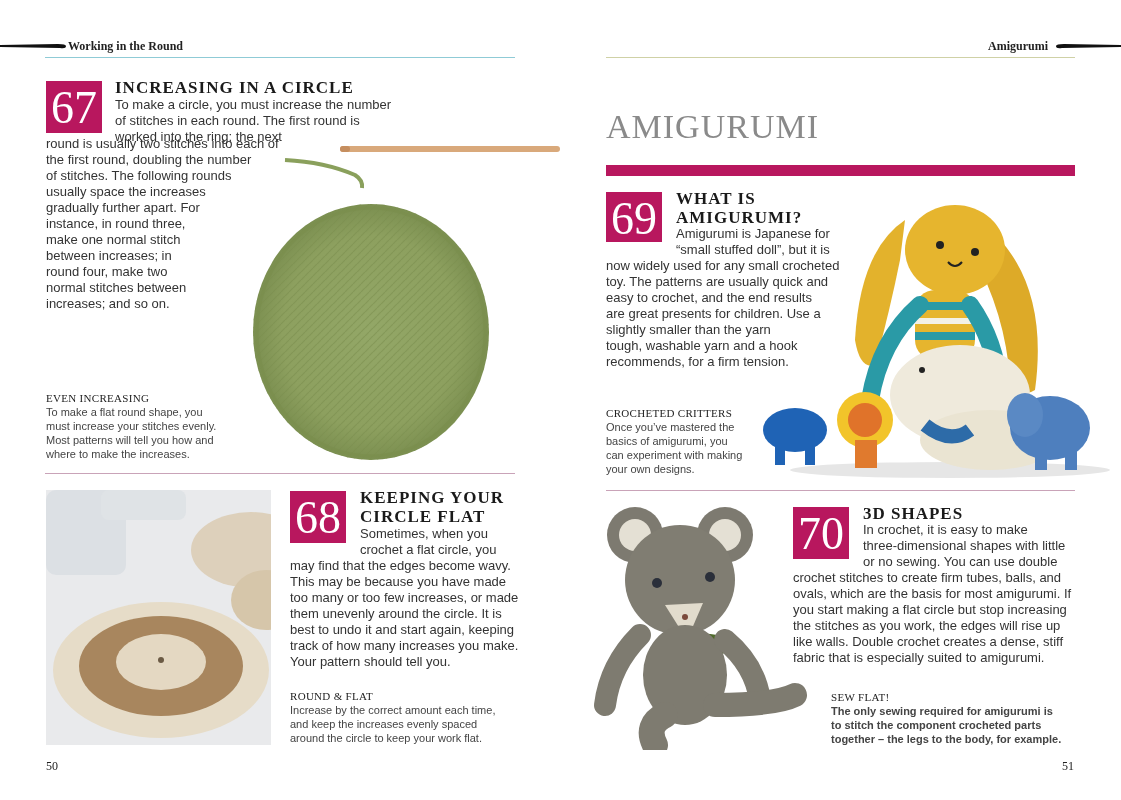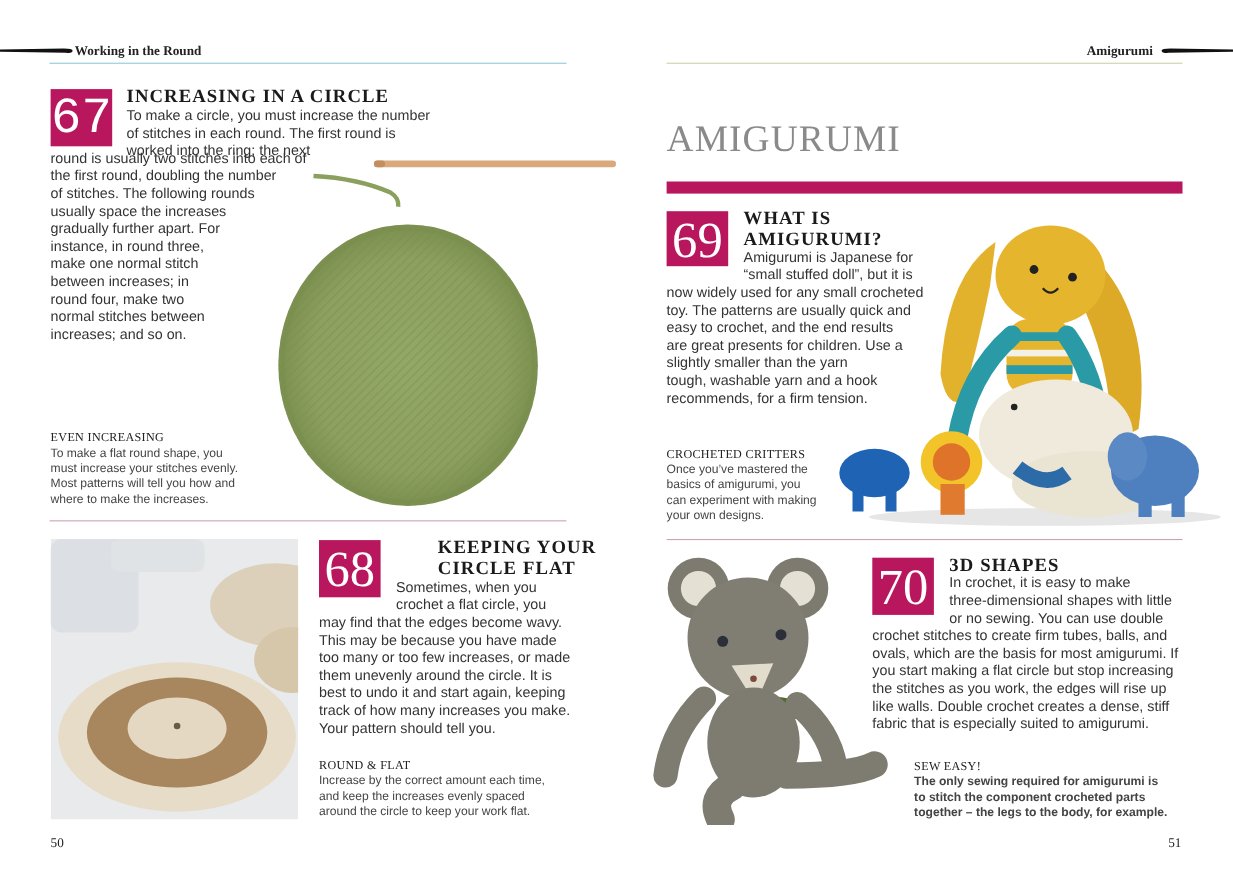--- a/index.html
+++ b/index.html
@@ -27,21 +27,21 @@
 <body>
 
 <div>
 
   <svg class="abs" style="left:0;top:40px;" width="70" height="12">
     <path d="M0 5 L58 4 Q66 4 66 6 Q66 9 60 8 L0 7 Z" fill="#111"></path>
   </svg>
   <div class="abs serif running-head" style="left:68px;top:39px;">Working in the Round</div>
   <div class="abs rule-blue" style="left:45px;top:57px;width:470px;"></div>
 
-  <div class="abs tipnum" style="left:46px;top:81px;width:56px;height:52px;font-family:Liberation Mono, monospace;">67</div>
+  <div class="abs tipnum" style="left:46px;top:81px;width:56px;height:52px;">67</div>
   <div class="abs tiptitle" style="left:115px;top:78px;">INCREASING IN A CIRCLE</div>
   <div class="abs body" style="left:115px;top:97px;width:290px;">
     <span class="wrapline">To make a circle, you must increase the number</span>
     <span class="wrapline">of stitches in each round. The first round is</span>
     <span class="wrapline">worked into the ring; the next</span>
   </div>
   <div class="abs body" style="left:46px;top:136px;width:240px;">
     <span class="wrapline">round is usually two stitches into each of</span>
     <span class="wrapline">the first round, doubling the number</span>
     <span class="wrapline">of stitches. The following rounds</span>
@@ -94,21 +94,21 @@
     <rect x="55" y="0" width="85" height="30" rx="8" fill="#dfe3e6"></rect>
     <ellipse cx="205" cy="60" rx="60" ry="38" fill="#ddd0bb"></ellipse>
     <ellipse cx="220" cy="110" rx="35" ry="30" fill="#d6c6aa"></ellipse>
     <ellipse cx="115" cy="180" rx="108" ry="68" fill="#e6dcc8"></ellipse>
     <ellipse cx="115" cy="176" rx="82" ry="50" fill="#a8865e"></ellipse>
     <ellipse cx="115" cy="172" rx="45" ry="28" fill="#e4d8c2"></ellipse>
     <circle cx="115" cy="170" r="3" fill="#6b5a44"></circle>
   </svg>
 
   <div class="abs tipnum" style="left:290px;top:491px;width:56px;height:52px;">68</div>
-  <div class="abs tiptitle" style="left:360px;top:488px;margin-left:38px;">
+  <div class="abs tiptitle" style="left:360px;top:488px;">
     <span class="wrapline">KEEPING YOUR</span>
     <span class="wrapline">CIRCLE FLAT</span>
   </div>
   <div class="abs body" style="left:360px;top:526px;width:160px;">
     <span class="wrapline">Sometimes, when you</span>
     <span class="wrapline">crochet a flat circle, you</span>
   </div>
   <div class="abs body" style="left:290px;top:558px;width:235px;">
     <span class="wrapline">may find that the edges become wavy.</span>
     <span class="wrapline">This may be because you have made</span>
@@ -239,21 +239,21 @@
   <div class="abs body" style="left:793px;top:570px;width:290px;">
     <span class="wrapline">crochet stitches to create firm tubes, balls, and</span>
     <span class="wrapline">ovals, which are the basis for most amigurumi. If</span>
     <span class="wrapline">you start making a flat circle but stop increasing</span>
     <span class="wrapline">the stitches as you work, the edges will rise up</span>
     <span class="wrapline">like walls. Double crochet creates a dense, stiff</span>
     <span class="wrapline">fabric that is especially suited to amigurumi.</span>
   </div>
 
   <div class="abs" style="left:831px;top:691px;width:240px;">
-    <div class="caphead">SEW EASY!</div>
+    <div class="caphead">SEW FLAT!</div>
     <div class="captext" style="margin-top:1px;font-weight:bold;">
       <span class="wrapline">The only sewing required for amigurumi is</span>
       <span class="wrapline">to stitch the component crocheted parts</span>
       <span class="wrapline">together – the legs to the body, for example.</span>
     </div>
   </div>
 
   <div class="abs pagenum" style="left:1062px;top:759px;">51</div>
 </div>
 

